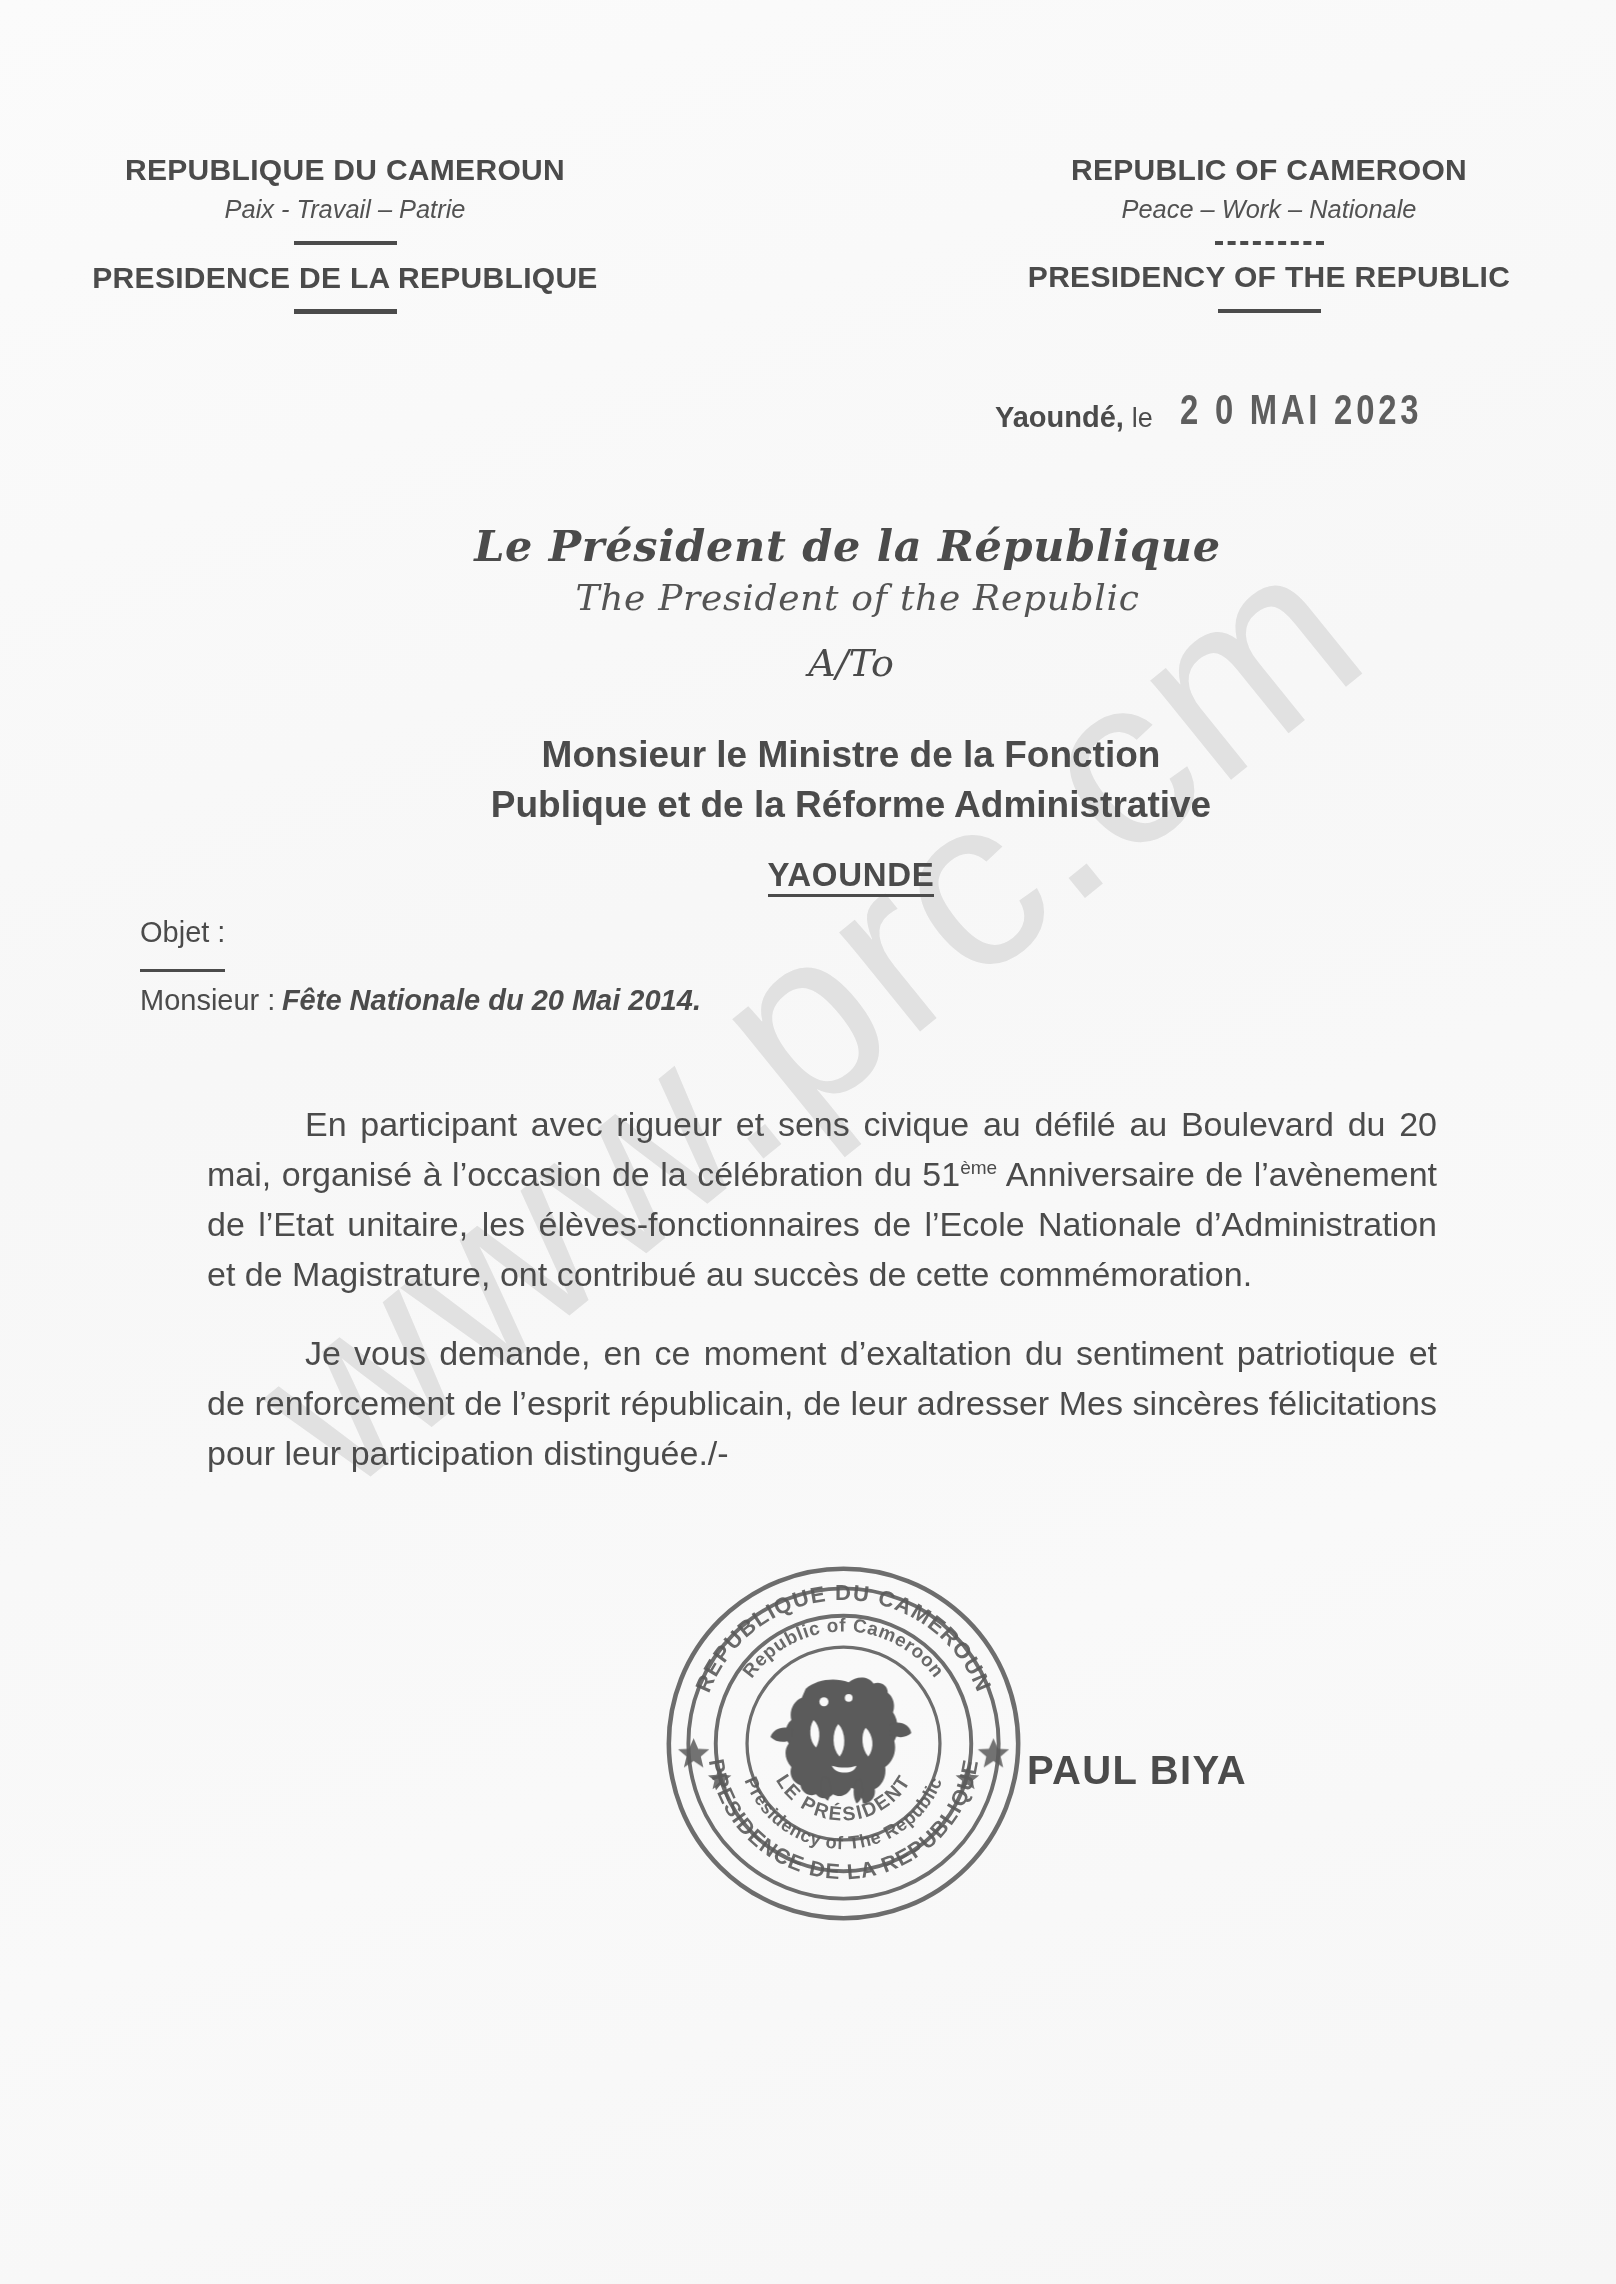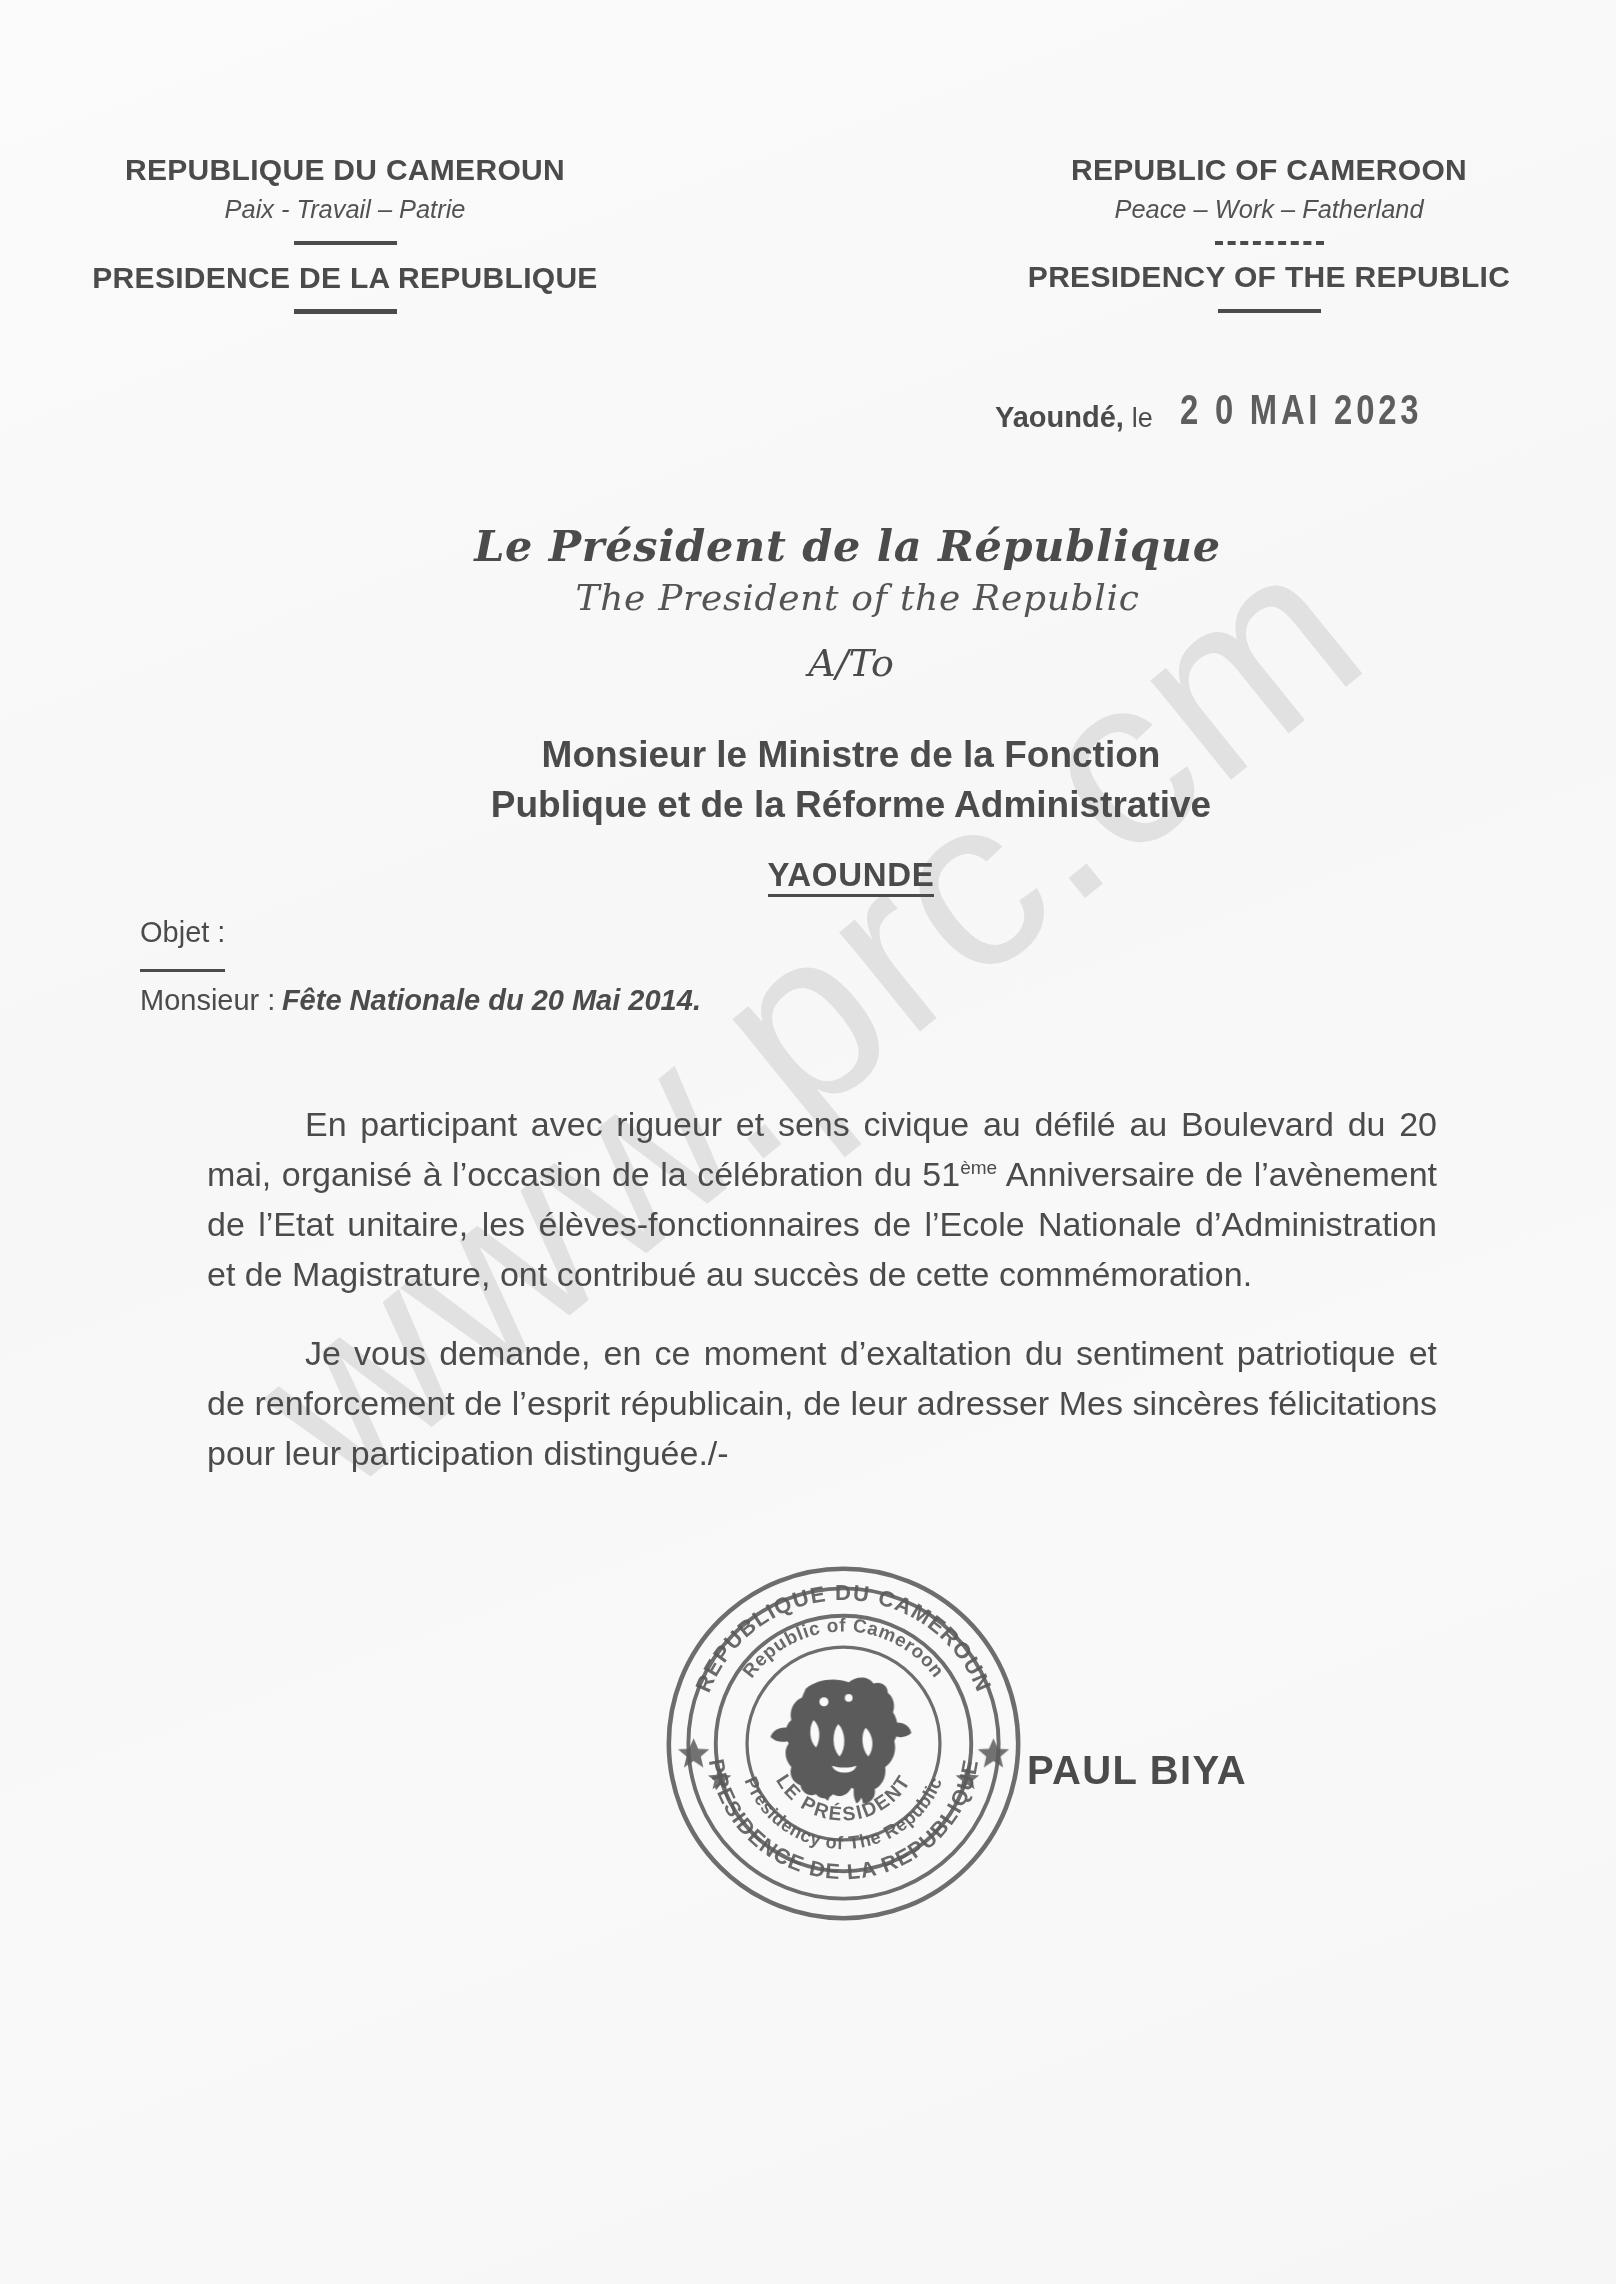--- a/index.html
+++ b/index.html
@@ -287,21 +287,21 @@
     <div class="header-col fr">
       <div class="hdr-country">REPUBLIQUE DU CAMEROUN</div>
       <div class="hdr-motto">Paix  - Travail – Patrie</div>
       <div class="rule-solid"></div>
       <div class="hdr-institution">PRESIDENCE DE LA REPUBLIQUE</div>
       <div class="rule-solid-2"></div>
     </div>
 
     <div class="header-col en">
       <div class="hdr-country">REPUBLIC OF CAMEROON</div>
-      <div class="hdr-motto">Peace – Work – Fatherland</div>
+      <div class="hdr-motto">Peace – Work – Nationale</div>
       <div class="rule-dashed"></div>
       <div class="hdr-institution">PRESIDENCY OF THE REPUBLIC</div>
       <div class="rule-solid-2"></div>
     </div>
 
   </div>
 
   <div id="dateline">
     <span class="place">Yaoundé,</span>
     <span class="le">le</span>

